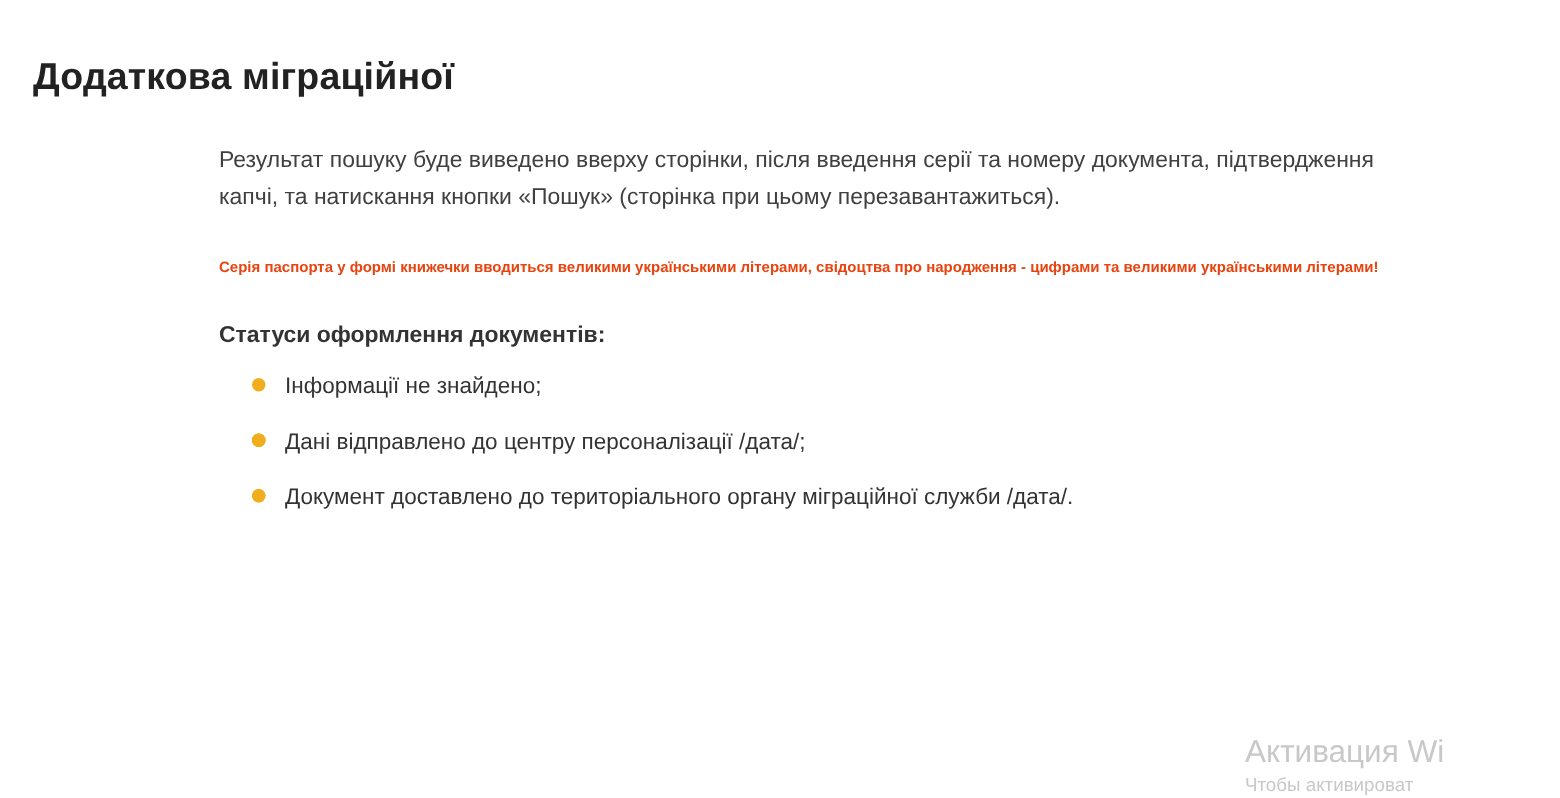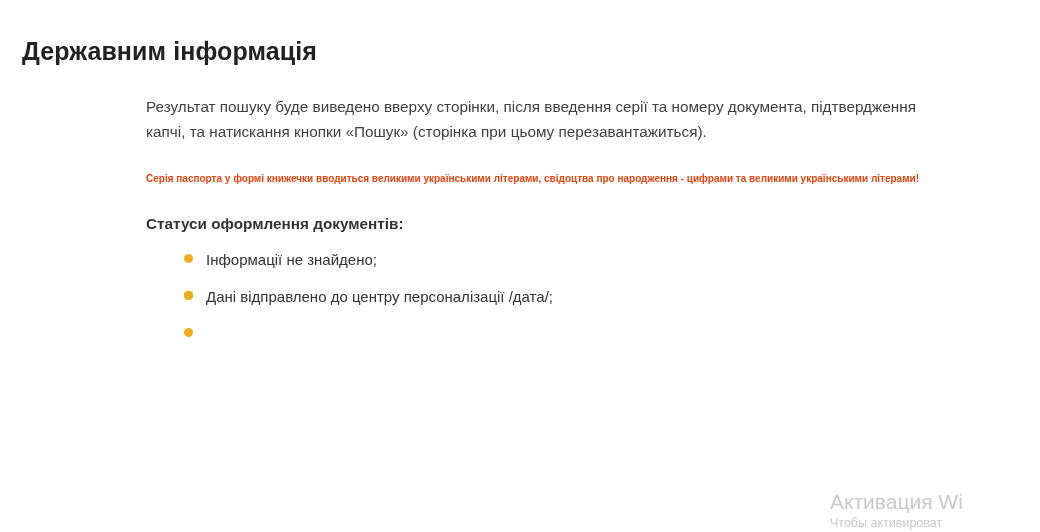--- a/index.html
+++ b/index.html
@@ -56,21 +56,21 @@
 
   .status-heading {
     font-size: 15.3px;
     font-weight: bold;
     color: #333333;
     margin: 0 0 14px 0;
   }
 
   ul.status-list {
     list-style: none;
-    margin: 16px;
+    margin: 0;
     padding: 0 0 0 22px;
   }
 
   ul.status-list li {
     position: relative;
     font-size: 15px;
     line-height: 21px;
     color: #333333;
     margin-bottom: 16px;
     padding-left: 22px;
@@ -112,21 +112,21 @@
     line-height: 17px;
     white-space: nowrap;
     padding-left: 58px;
   }
 </style>
 </head>
 <body>
 
 <div class="page">
 
-  <h1 class="page-title">Державним інформація</h1>
+  <h1 class="page-title">Додаткова міграційної</h1>
 
   <div class="content">
 
     <p class="intro-paragraph">Результат пошуку буде виведено вверху сторінки, після введення серії та номеру документа, підтвердження капчі, та натискання кнопки «Пошук» (сторінка при цьому перезавантажиться).</p>
 
     <p class="warning-bold">Серія паспорта у формі книжечки вводиться великими українськими літерами, свідоцтва про народження - цифрами та великими українськими літерами!</p>
 
     <div class="status-heading">Статуси оформлення документів:</div>
 
     <ul class="status-list">
@@ -140,20 +140,24 @@
       <li>
         <span class="bullet-dot"></span>
       </li>
       <li>
         <span class="bullet-dot"></span>
         <span>Дані відправлено до центру персоналізації /дата/;</span>
       </li>
       <li>
         <span class="bullet-dot"></span>
       </li>
+      <li>
+        <span class="bullet-dot"></span>
+        <span>Документ доставлено до територіального органу міграційної служби /дата/.</span>
+      </li>
     </ul>
 
   </div>
 
   <div class="activation-watermark">
     <div class="activation-title">Активация Wi</div>
     <div class="activation-sub">Чтобы активироват</div>
     <div class="activation-sub">здел "Параметр</div>
   </div>
 

